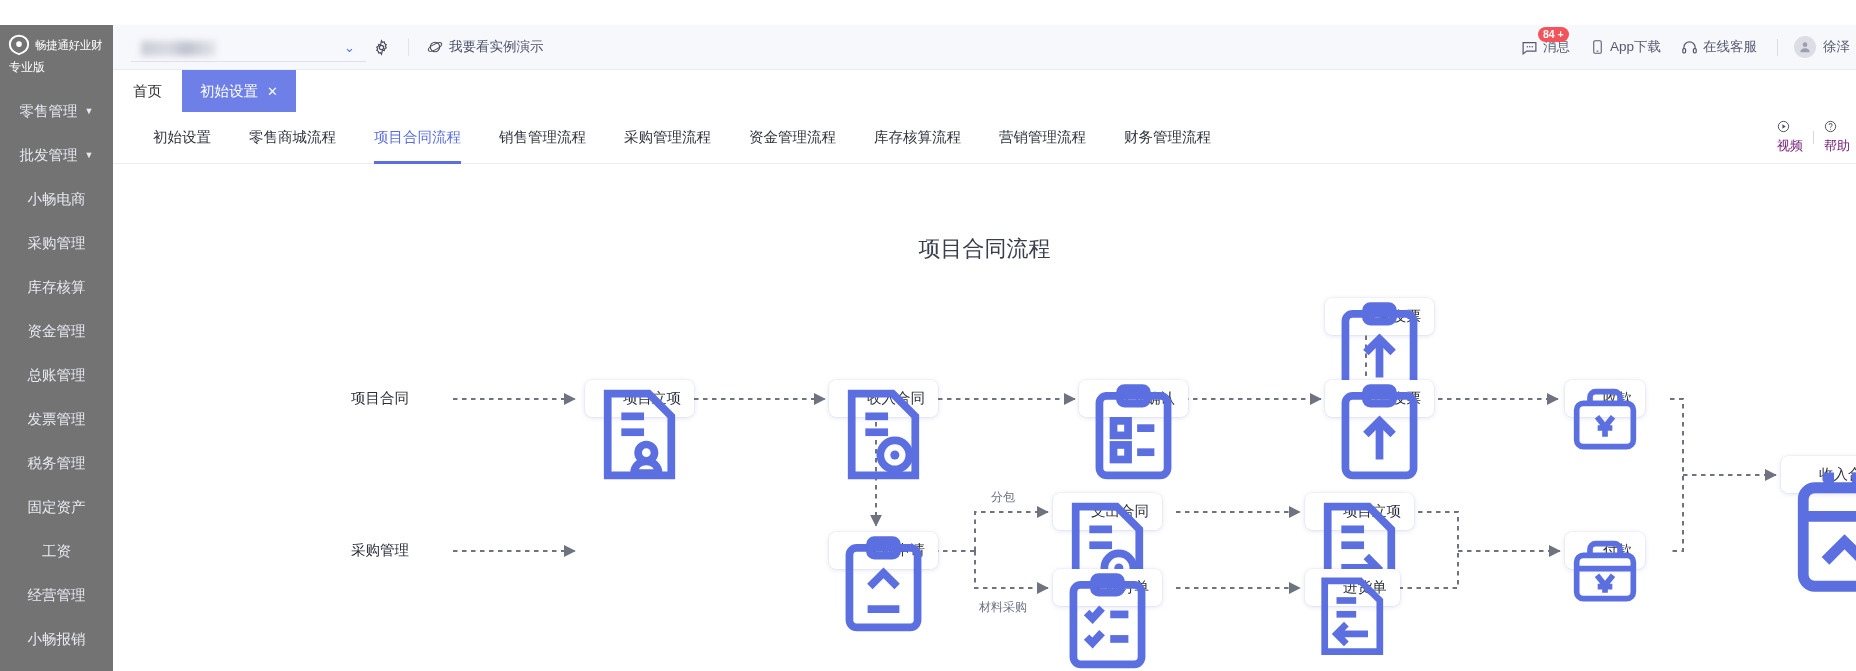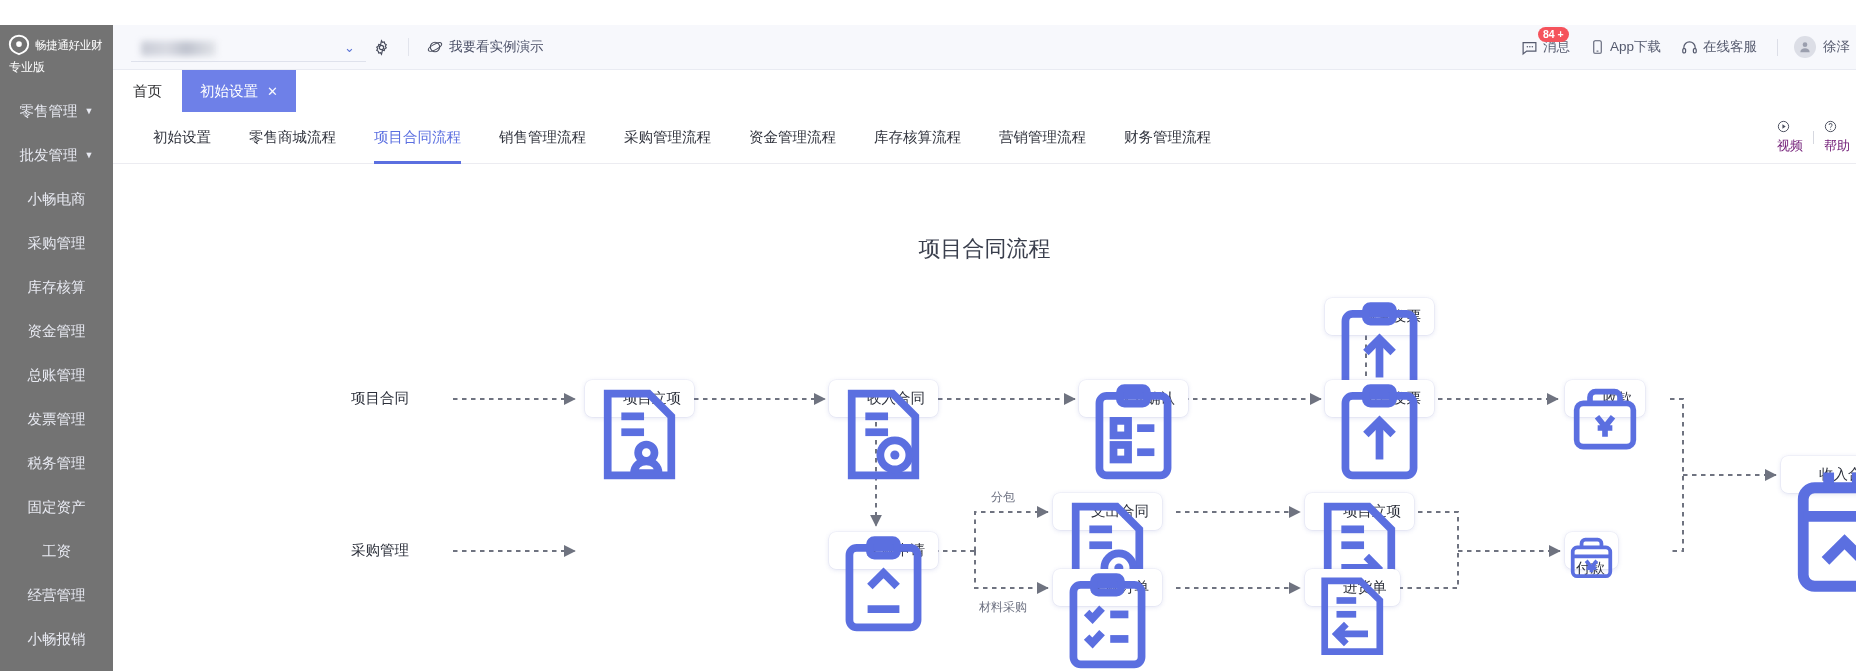--- a/index.html
+++ b/index.html
@@ -541,21 +541,21 @@
           <svg viewBox="0 0 24 24" fill="none" stroke="#5b6fe0" stroke-width="1.7">
             <path d="M5 3h9l5 5v13H5z"></path>
               <line x1="8" y1="8" x2="13" y2="8"></line>
               <line x1="8" y1="11.5" x2="13" y2="11.5"></line>
             <path d="M16 16.5H8M10.5 14L8 16.5 10.5 19"></path>
           </svg>
         </span>
         <span class="nlabel">进货单</span>
       </div>
 
-      <div class="node" style="left:1452px; top:368px;flex-direction:column;">
+      <div class="node" style="left:1452px; top:368px;">
         <span class="nicon">
           <svg viewBox="0 0 24 24" fill="none" stroke="#5b6fe0" stroke-width="1.7">
             <rect x="3.5" y="7" width="17" height="13" rx="2"></rect>
             <path d="M7.5 7V5.2a1.7 1.7 0 011.7-1.7h5.6A1.7 1.7 0 0116.5 5.2V7"></path>
             <line x1="3.5" y1="11" x2="20.5" y2="11"></line>
             <path d="M9.6 13l2.4 3 2.4-3M9.8 16.4h4.4M12 16.4v1.8"></path>
           </svg>
         </span>
         <span class="nlabel">付款</span>
       </div>

